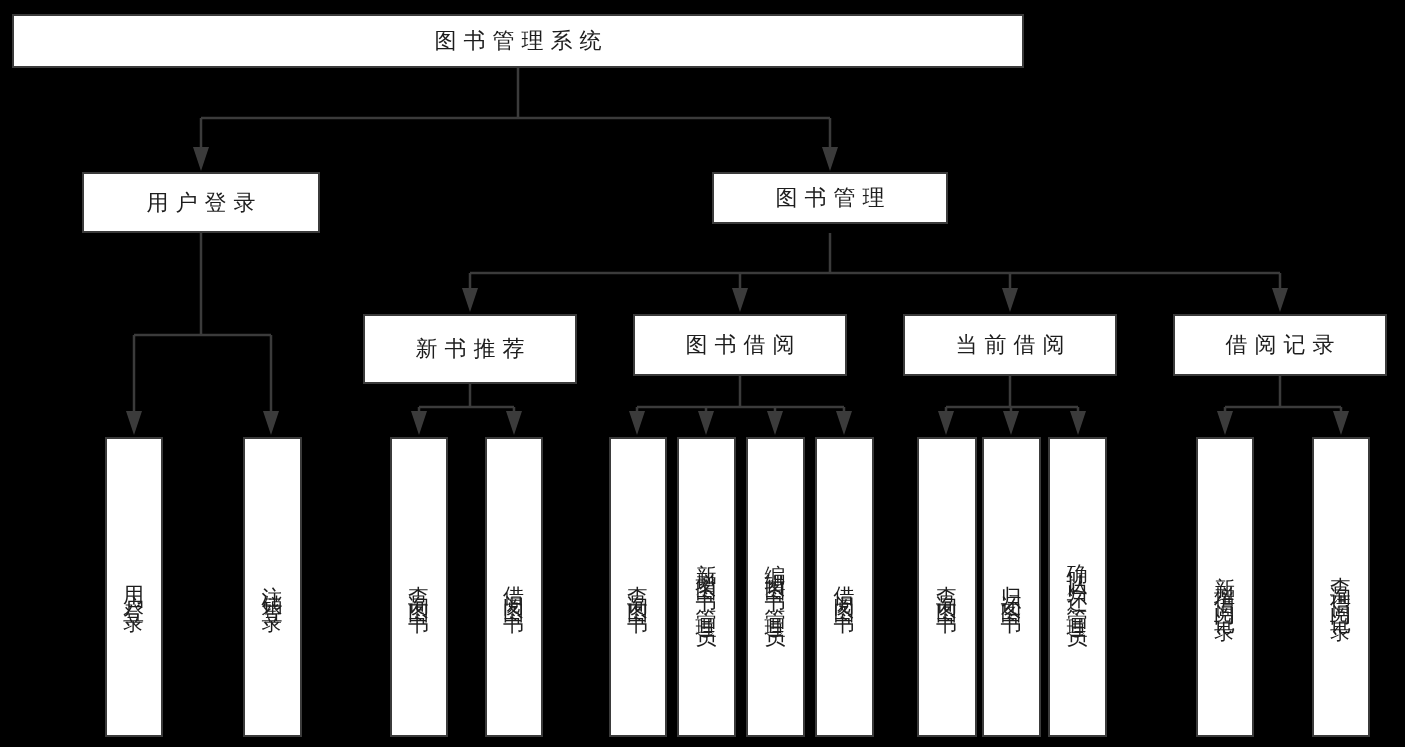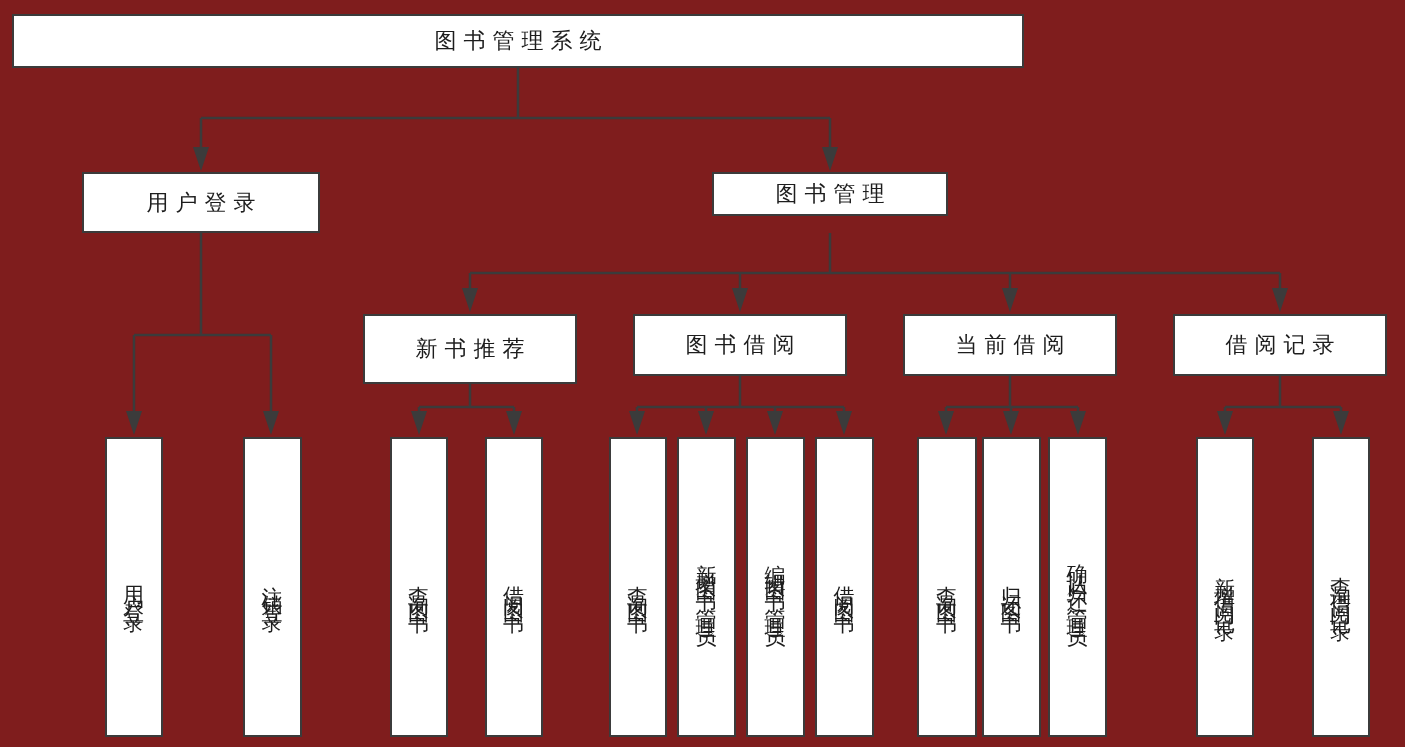--- a/index.html
+++ b/index.html
@@ -1,20 +1,20 @@
 <!DOCTYPE html>
 <html><head>
 <meta charset="utf-8">
 <style>
   html, body { margin: 0; padding: 0; background: #ffffff; }
   #stage {
     position: relative;
     width: 1405px;
     height: 747px;
-    background: #7f1d1d;
+    background: #000000;
     font-family: "Liberation Sans", "DejaVu Sans", sans-serif;
     overflow: hidden;
   }
   #wires {
     position: absolute;
     left: 0; top: 0;
     width: 1405px; height: 747px;
     z-index: 1;
   }
   .node {
@@ -103,21 +103,21 @@
       <polygon points="1003,411 1019,411 1011,435"></polygon>
       <polygon points="1070,411 1086,411 1078,435"></polygon>
       <polygon points="1217,411 1233,411 1225,435"></polygon>
       <polygon points="1333,411 1349,411 1341,435"></polygon>
     </g>
   </svg>
 
   <div class="node" style="left:12px; top:14px; width:1012px; height:54px;">图书管理系统</div>
 
   <div class="node" style="left:82px; top:172px; width:238px; height:61px;">用户登录</div>
-  <div class="node" style="left:712px; top:172px; width:236px; height:44px;">图书管理</div>
+  <div class="node" style="left:712px; top:172px; width:236px; height:52px;">图书管理</div>
 
   <div class="node" style="left:363px; top:314px; width:214px; height:70px;">新书推荐</div>
   <div class="node" style="left:633px; top:314px; width:214px; height:62px;">图书借阅</div>
   <div class="node" style="left:903px; top:314px; width:214px; height:62px;">当前借阅</div>
   <div class="node" style="left:1173px; top:314px; width:214px; height:62px;">借阅记录</div>
 
   <div class="vnode" style="left:105px; top:437px; width:58px; height:300px;">
     <span class="vlabel">用户登录</span>
   </div>
   <div class="vnode" style="left:243px; top:437px; width:59px; height:300px;">

